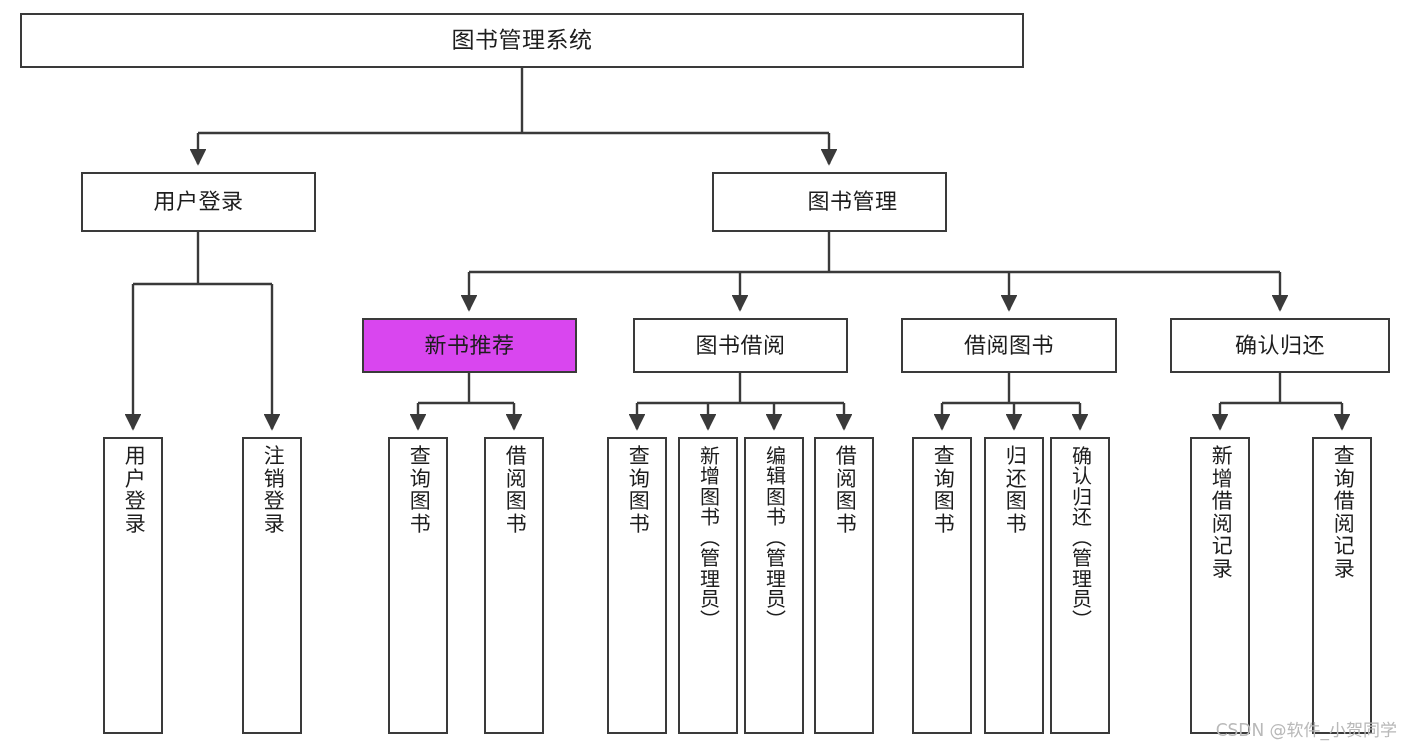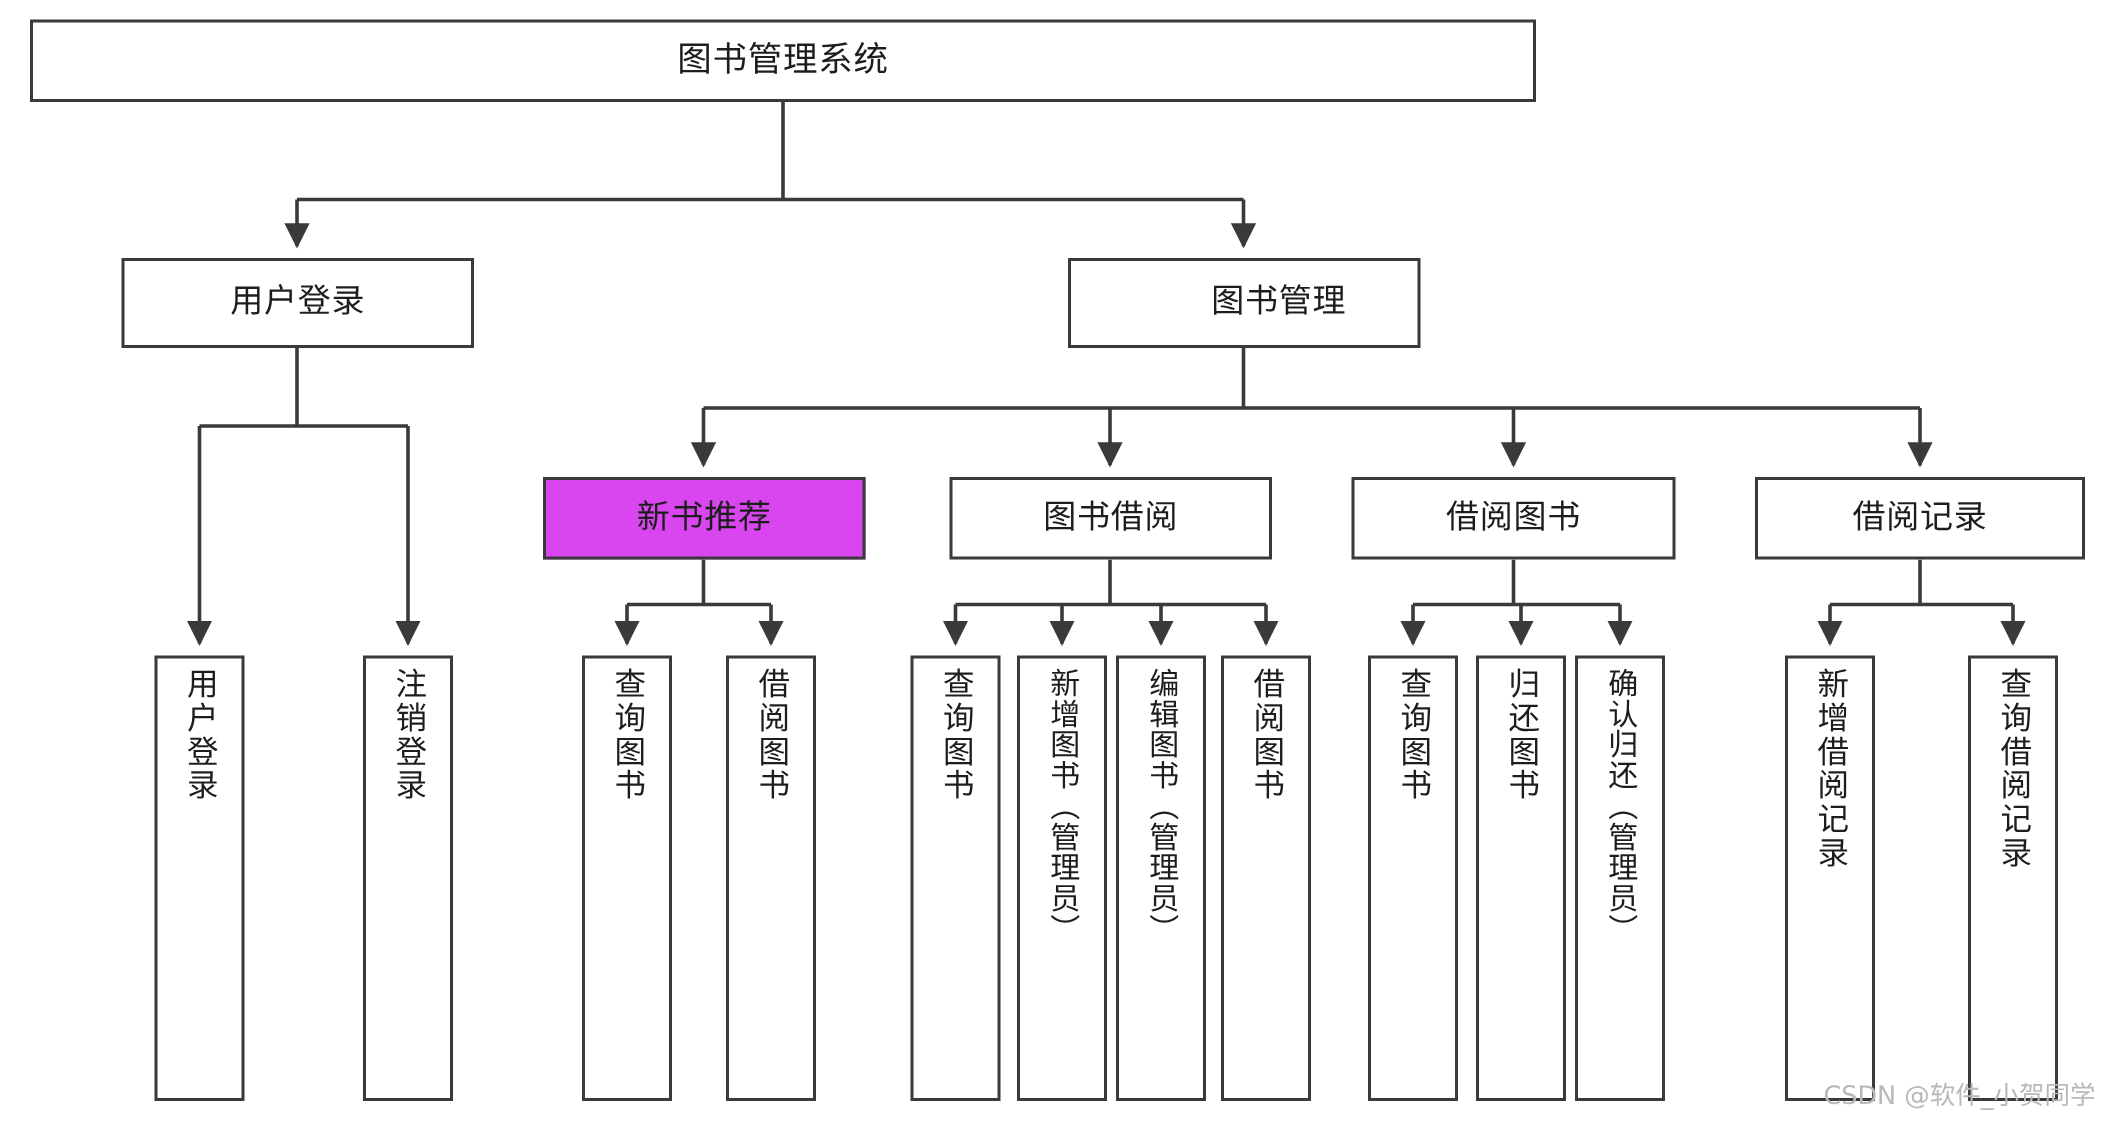--- a/index.html
+++ b/index.html
@@ -149,21 +149,21 @@
   <div class="node horiz" style="left: 362px; top: 318px; width: 215px; height: 55px; border-color: rgb(58, 58, 58); background: #d946ef; color: rgb(29, 29, 29);">
     <span class="label">新书推荐</span>
   </div>
   <div class="node horiz" style="left: 633px; top: 318px; width: 215px; height: 55px; border-color: rgb(58, 58, 58); background: rgb(255, 255, 255); color: rgb(29, 29, 29);">
     <span class="label">图书借阅</span>
   </div>
   <div class="node horiz" style="left: 901px; top: 318px; width: 216px; height: 55px; border-color: rgb(58, 58, 58); background: rgb(255, 255, 255); color: rgb(29, 29, 29);">
     <span class="label">借阅图书</span>
   </div>
   <div class="node horiz" style="left: 1170px; top: 318px; width: 220px; height: 55px; border-color: rgb(58, 58, 58); background: rgb(255, 255, 255); color: rgb(29, 29, 29);">
-    <span class="label">借阅记录</span>
+    <span class="label">确认归还</span>
   </div>
 
   <div class="node vert" style="left: 103px; top: 437px; width: 60px; height: 297px; border-color: rgb(58, 58, 58); background: rgb(255, 255, 255); color: rgb(29, 29, 29);">
     <span class="label">用户登录</span>
   </div>
   <div class="node vert" style="left: 242px; top: 437px; width: 60px; height: 297px; border-color: rgb(58, 58, 58); background: rgb(255, 255, 255); color: rgb(29, 29, 29);">
     <span class="label">注销登录</span>
   </div>
   <div class="node vert" style="left: 388px; top: 437px; width: 60px; height: 297px; border-color: rgb(58, 58, 58); background: rgb(255, 255, 255); color: rgb(29, 29, 29);">
     <span class="label">查询图书</span>

